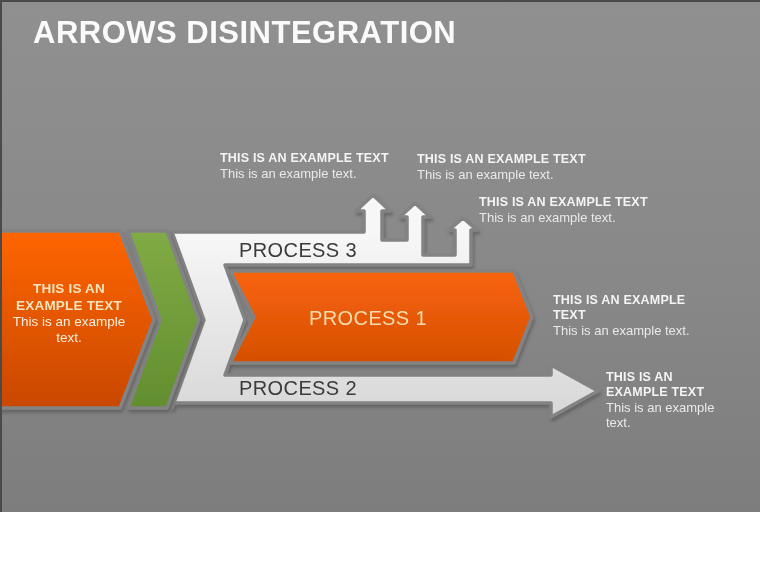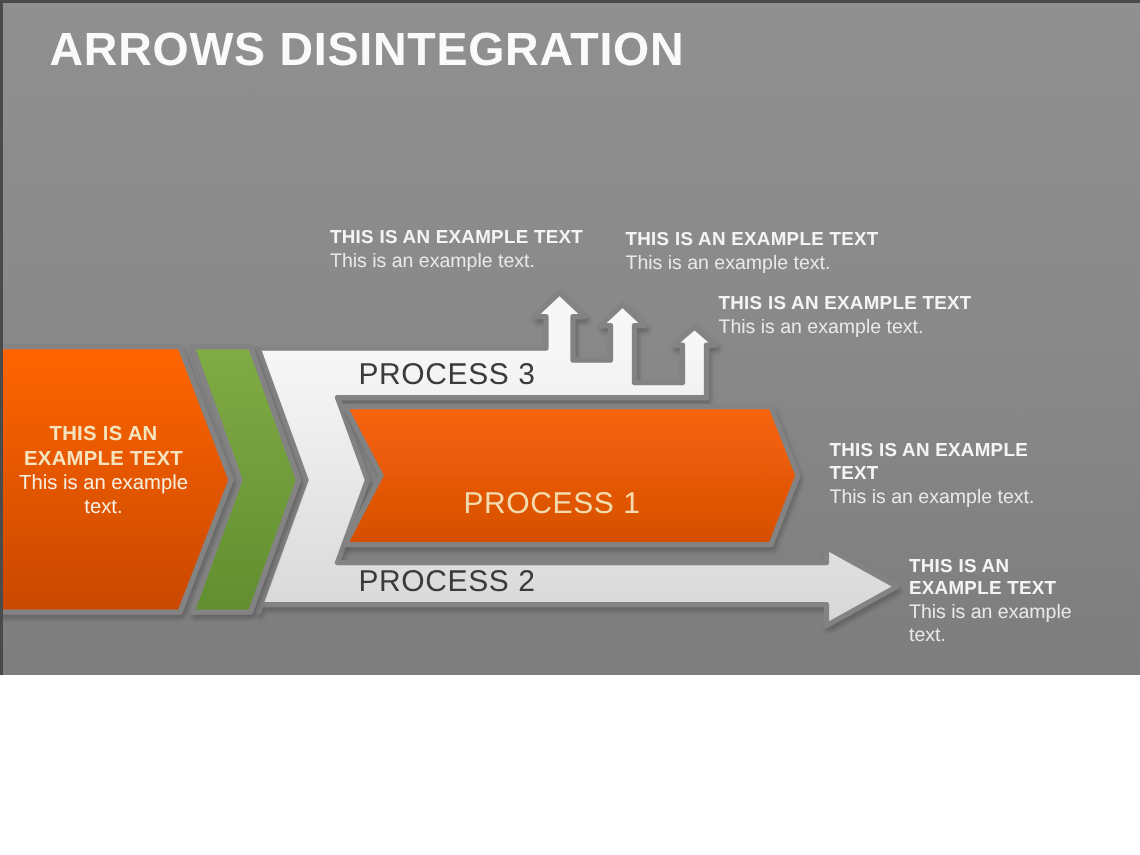--- a/index.html
+++ b/index.html
@@ -1,18 +1,18 @@
 <!DOCTYPE html>
 <html><head>
 <meta charset="utf-8">
 <style>
   html,body{margin:0;padding:0;}
   #slide{
     position:relative;
-    width:760px;height:450px;
+    width:760px;height:512px;
     overflow:hidden;
     background:linear-gradient(180deg,#909090 0%,#888888 55%,#7d7d7d 100%);
     border-top:2px solid #4a4a4a;
     border-left:2px solid #4a4a4a;
     box-sizing:border-box;
     font-family:"Liberation Sans", sans-serif;
   }
   #shapes{position:absolute;left:0;top:0;}
   .slide-title{
     position:absolute;left:31px;top:13px;
@@ -83,21 +83,21 @@
   </svg>
 
   <div class="slide-title">ARROWS DISINTEGRATION</div>
 
   <div class="start-text">
     <div class="s-title">THIS IS AN EXAMPLE TEXT</div>
     <div class="s-body">This is an example text.</div>
   </div>
 
   <div class="process-label" style="left:237px;top:237px;">PROCESS 3</div>
-  <div class="process-label on-orange" style="left:307px;top:305px;margin-top:18px;">PROCESS 1</div>
+  <div class="process-label on-orange" style="left:307px;top:305px;">PROCESS 1</div>
   <div class="process-label" style="left:237px;top:375px;">PROCESS 2</div>
 
   <div class="callout" style="left:218px;top:149px;">
     <div class="c-title">THIS IS AN EXAMPLE TEXT</div>
     <div class="c-body">This is an example text.</div>
   </div>
 
   <div class="callout" style="left:415px;top:150px;">
     <div class="c-title">THIS IS AN EXAMPLE TEXT</div>
     <div class="c-body">This is an example text.</div>

